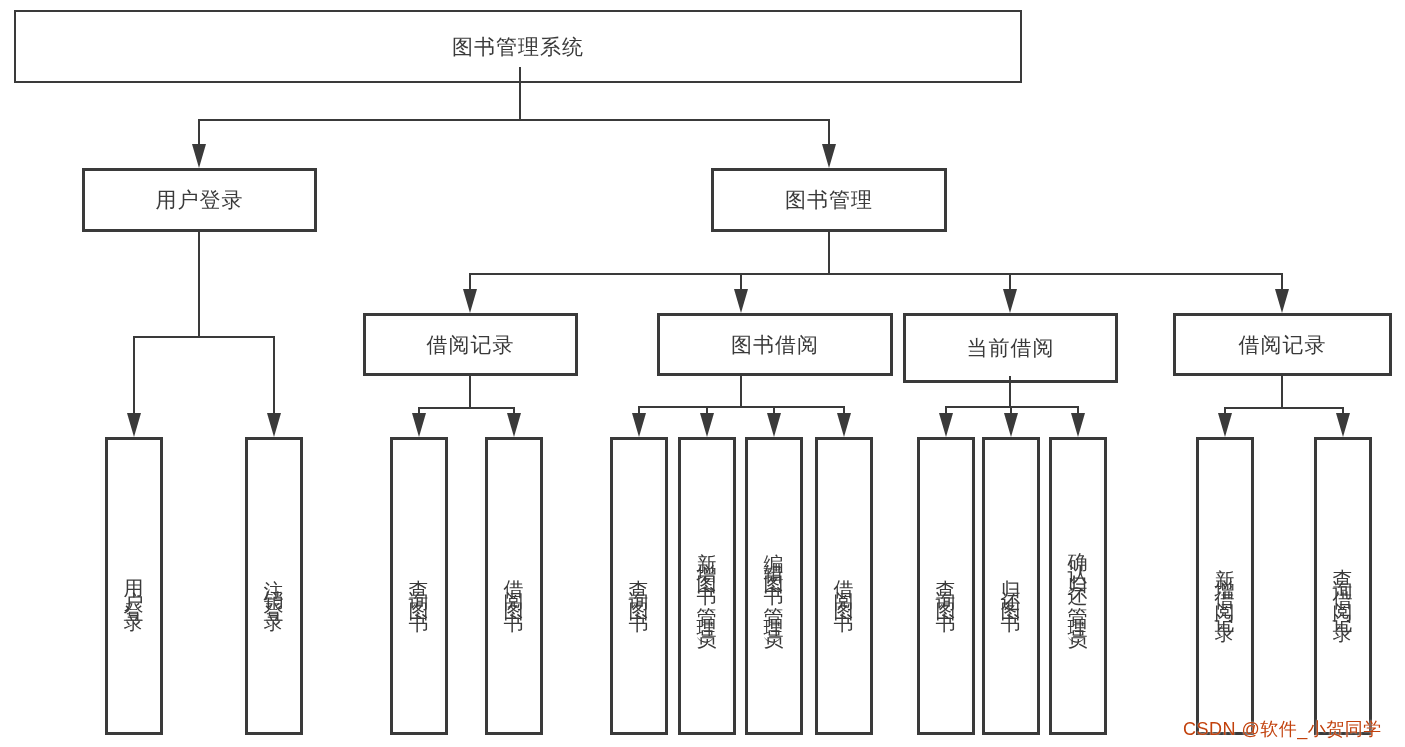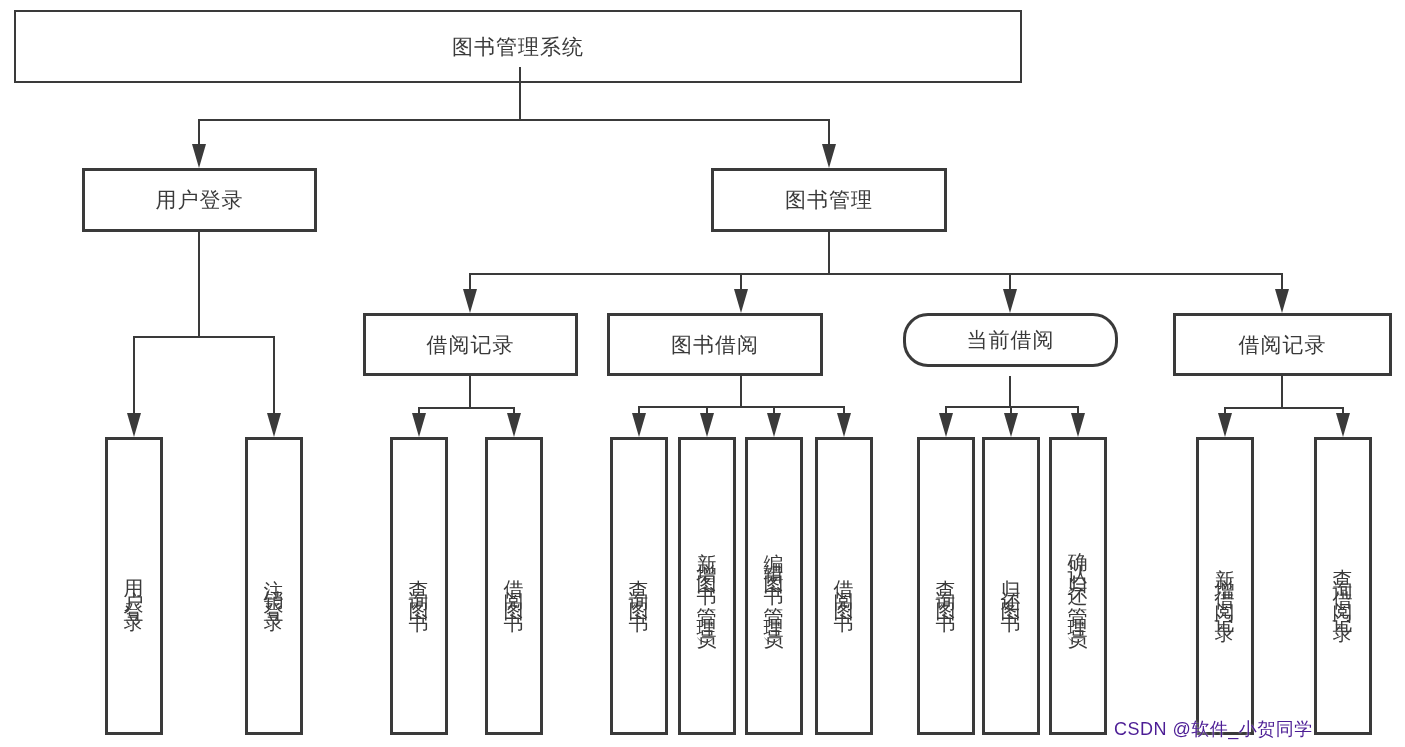--- a/index.html
+++ b/index.html
@@ -42,44 +42,44 @@
   .hline { position: absolute; height: 2px; background: #3a3a3a; }
   .arrow {
     position: absolute;
     width: 0; height: 0;
     border-left: 7px solid transparent;
     border-right: 7px solid transparent;
     border-top: 24px solid #3a3a3a;
   }
   .watermark {
     position: absolute;
-    left: 1114px;
+    left: 1183px;
     top: 717px;
     font-size: 18px;
-    color: #4c1d95;
+    color: #c2410c;
     letter-spacing: 0.5px;
     z-index: 10;
     text-shadow: 0 0 2px #ffffff;
     white-space: nowrap;
     text-align: right;
   }
 </style>
 </head>
 <body>
 
 <div class="canvas">
 
   <div class="box hbox" style="left:14px; top:10px; width:1008px; height:73px;">图书管理系统</div>
 
   <div class="box hbox lvl" style="left:82px; top:168px; width:235px; height:64px;">用户登录</div>
   <div class="box hbox lvl" style="left:711px; top:168px; width:236px; height:64px;">图书管理</div>
 
   <div class="box hbox lvl" style="left:363px; top:313px; width:215px; height:63px;">借阅记录</div>
-  <div class="box hbox lvl" style="left:607px; top:313px; width:216px; height:63px;">图书借阅</div>
-  <div class="box hbox lvl" style="left:903px; top:313px; width:215px; height:54px;border-radius:25px;">当前借阅</div>
+  <div class="box hbox lvl" style="left:657px; top:313px; width:236px; height:63px;">图书借阅</div>
+  <div class="box hbox lvl" style="left:903px; top:313px; width:215px; height:70px;">当前借阅</div>
   <div class="box hbox lvl" style="left:1173px; top:313px; width:219px; height:63px;text-align:center;">借阅记录</div>
 
   <div class="box leaf" style="left:105px;">用户登录</div>
   <div class="box leaf" style="left:245px;">注销登录</div>
   <div class="box leaf" style="left:390px;">查询图书</div>
   <div class="box leaf" style="left:485px;">借阅图书</div>
   <div class="box leaf" style="left:610px;">查询图书</div>
   <div class="box leaf" style="left:678px;">新增图书（管理员）</div>
   <div class="box leaf" style="left:745px;">编辑图书（管理员）</div>
   <div class="box leaf" style="left:815px;">借阅图书</div>

